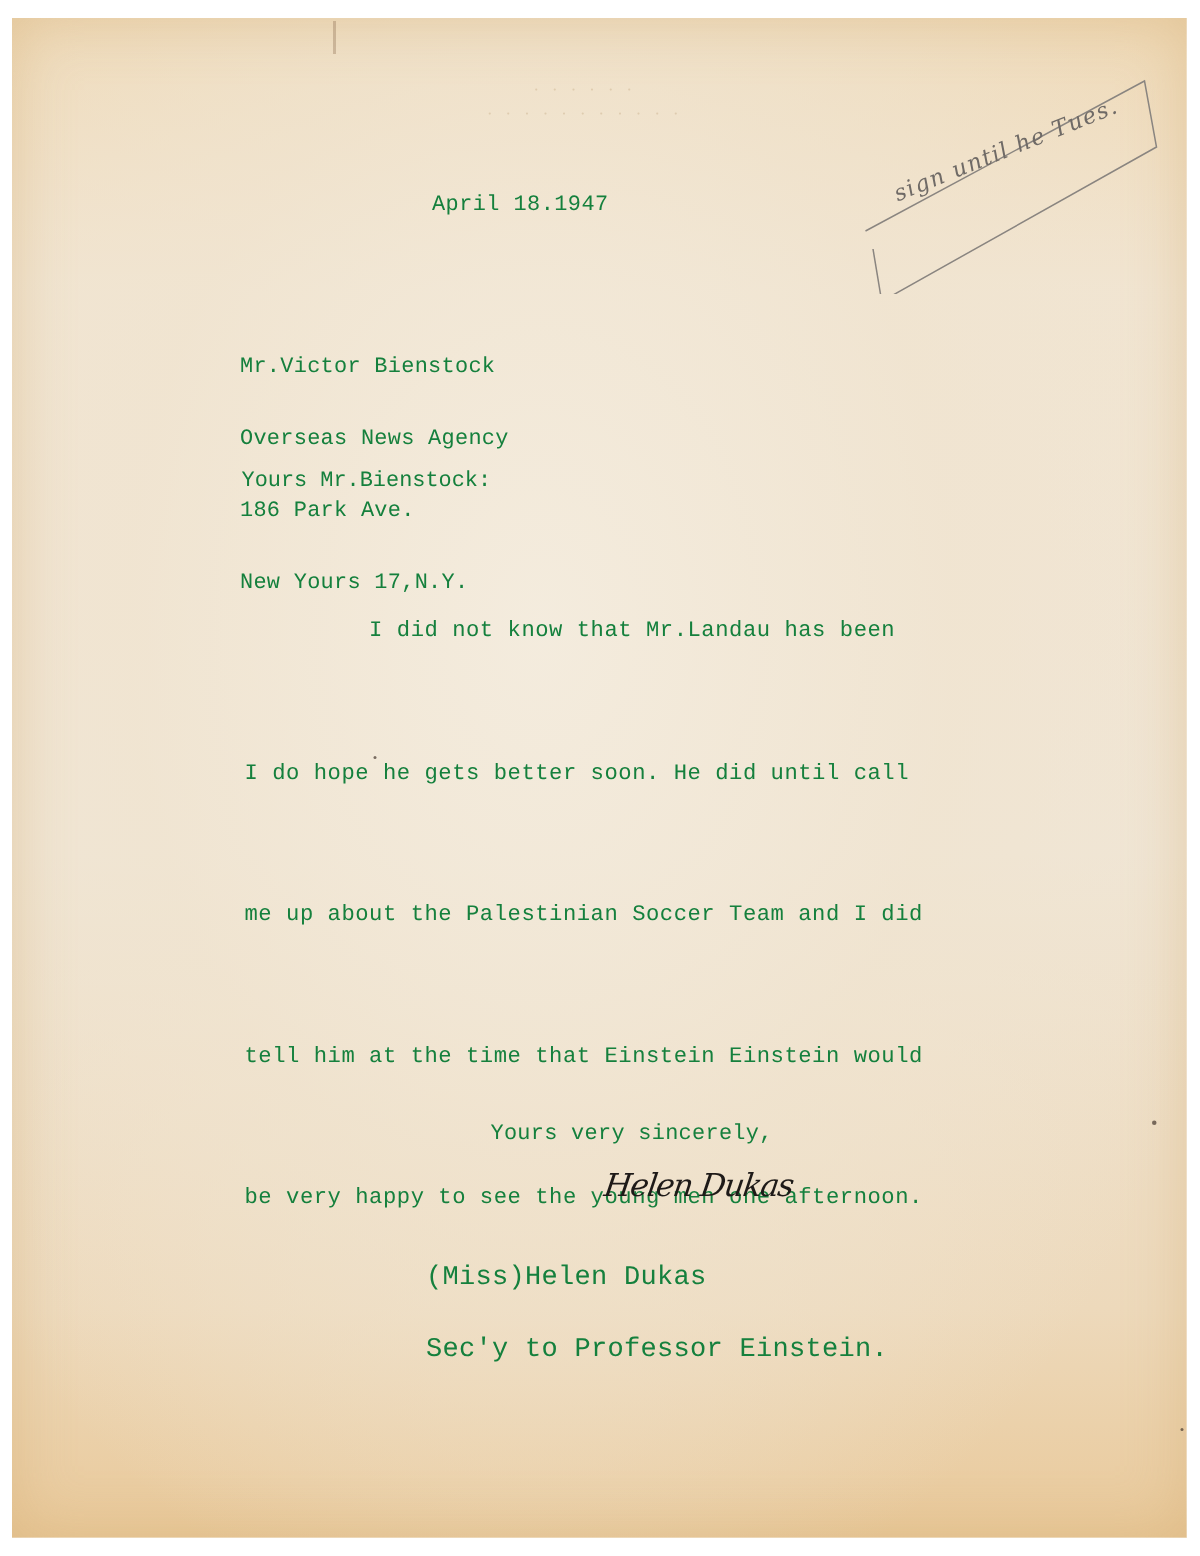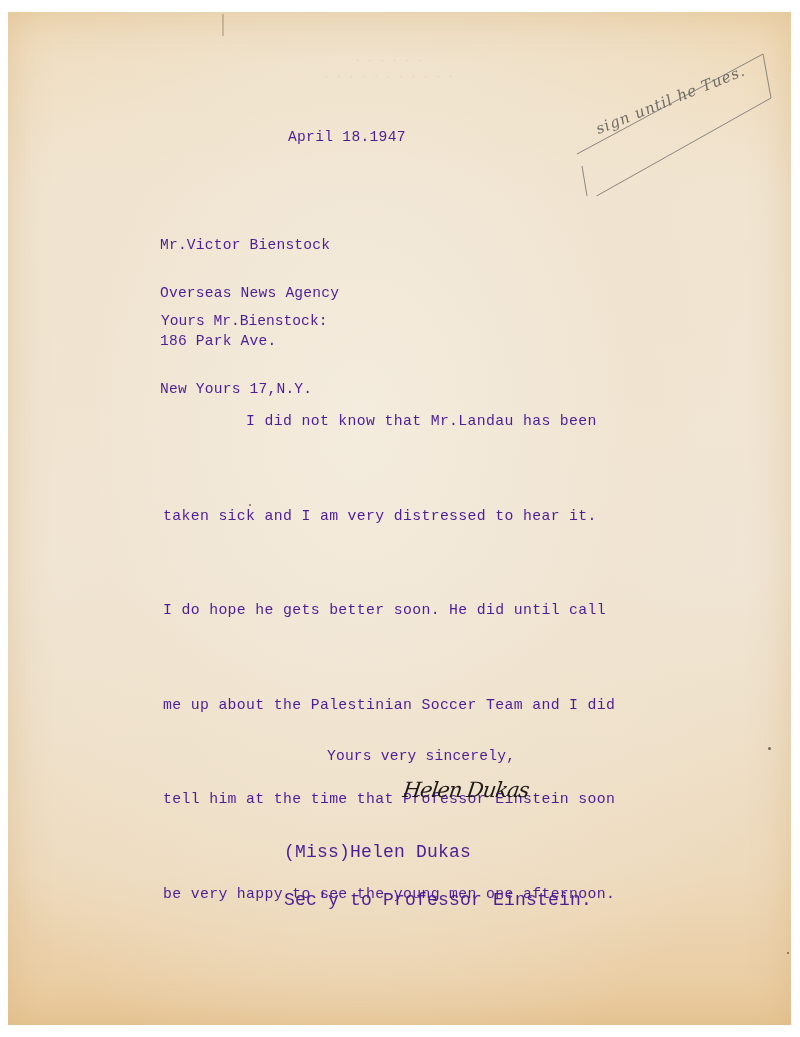--- a/index.html
+++ b/index.html
@@ -29,21 +29,21 @@
       text-align: center;
       font-family: "Liberation Serif", serif;
       font-size: 11px;
       letter-spacing: 3px;
       color: rgba(190,160,120,0.35);
       line-height: 16px;
     }
     .type {
       position: absolute;
       font-family: "Liberation Mono", "DejaVu Sans Mono", monospace;
-      color: #4c1d95;
+      color: #15803d;
       white-space: pre;
       margin: 0;
     }
     .date {
       left: 288px;
       top: 129px;
       font-size: 14.6px;
       letter-spacing: 0.3px;
     }
     .address {
@@ -150,24 +150,23 @@
   <div>Mr.Victor Bienstock</div>
   <div>Overseas News Agency</div>
   <div>186 Park Ave.</div>
   <div>New Yours 17,N.Y.</div>
 </div>
 
 <div class="type salutation">Yours Mr.Bienstock:</div>
 
 <div class="type body-lines">
   <div>         I did not know that Mr.Landau has been</div>
-  <div>taken sick and I am very distressed to hear it.</div>
   <div>I do hope he gets better soon. He did until call</div>
   <div>me up about the Palestinian Soccer Team and I did</div>
-  <div>tell him at the time that Professor Einstein soon</div>
+  <div>tell him at the time that Einstein Einstein would</div>
   <div>be very happy to see the young men one afternoon.</div>
   
   
   
   
   
   
 </div>
 
 <div class="type closing">Yours very sincerely,</div>

